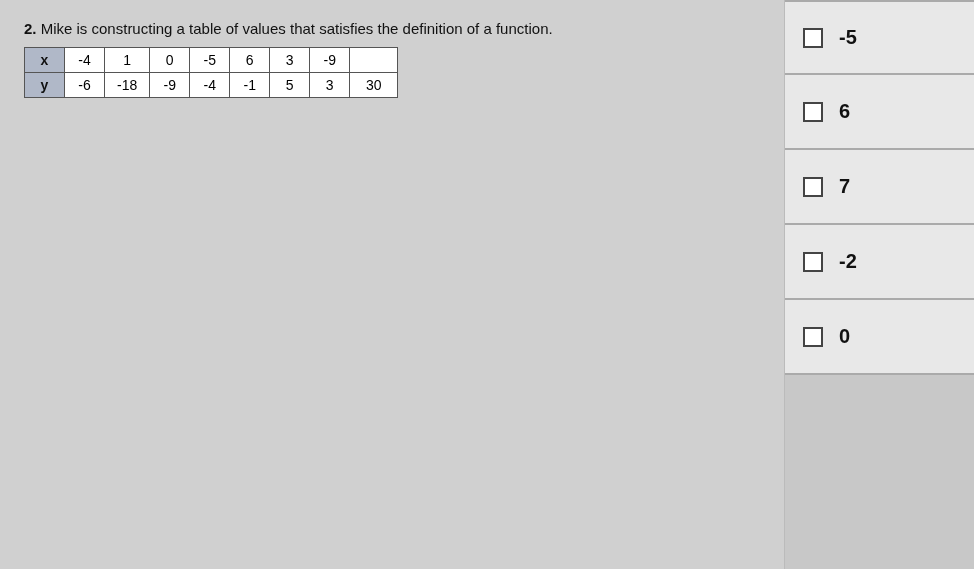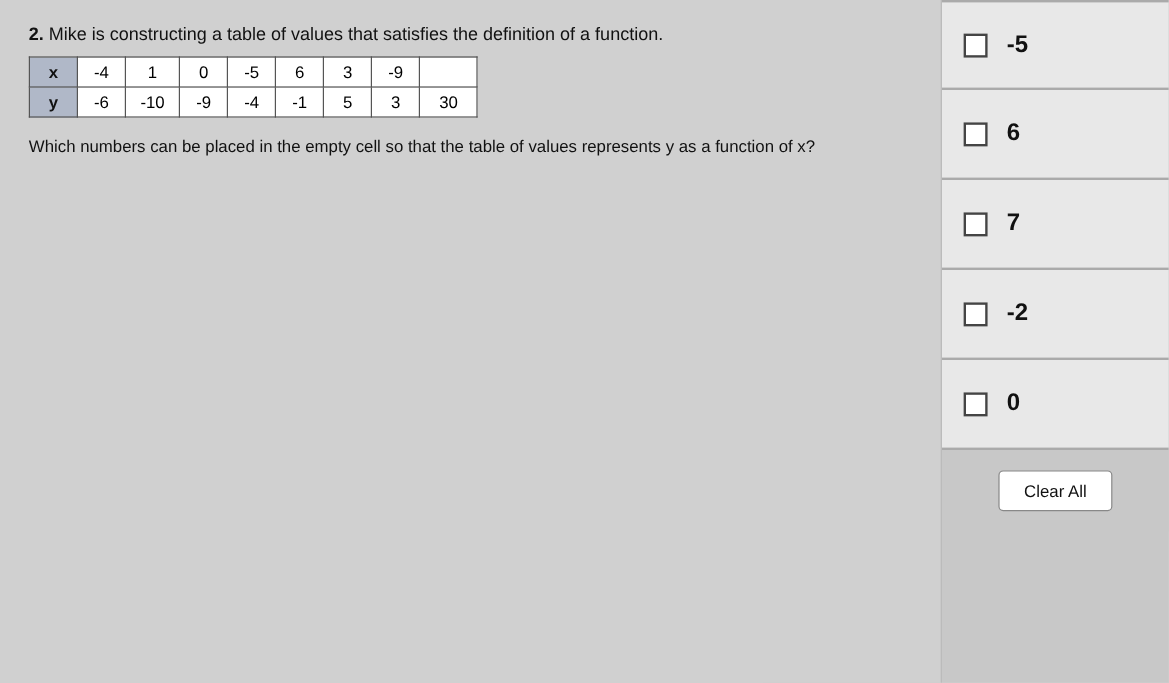--- a/index.html
+++ b/index.html
@@ -161,33 +161,32 @@
             <td>0</td>
             <td>-5</td>
             <td>6</td>
             <td>3</td>
             <td>-9</td>
             <td class="empty-cell"></td>
           </tr>
           <tr>
             <td class="header-cell">y</td>
             <td>-6</td>
-            <td>-10</td>
+            <td>-18</td>
             <td>-9</td>
             <td>-4</td>
             <td>-1</td>
             <td>5</td>
             <td>3</td>
             <td>30</td>
           </tr>
         </tbody>
       </table>
     </div>
 
-    <p class="sub-question">Which numbers can be placed in the empty cell so that the table of values represents y as a function of x?</p>
   </div>
 
   <div class="answers-panel">
     <div class="answer-choice">
       <div class="choice-checkbox"></div>
       <span class="choice-label">-5</span>
     </div>
     <div class="answer-choice">
       <div class="choice-checkbox"></div>
       <span class="choice-label">6</span>
@@ -197,18 +196,15 @@
       <span class="choice-label">7</span>
     </div>
     <div class="answer-choice">
       <div class="choice-checkbox"></div>
       <span class="choice-label">-2</span>
     </div>
     <div class="answer-choice">
       <div class="choice-checkbox"></div>
       <span class="choice-label">0</span>
     </div>
-    <div class="clear-all-row">
-      <button class="clear-all-btn">Clear All</button>
-    </div>
   </div>
 
 </div>
 
 </body></html>

